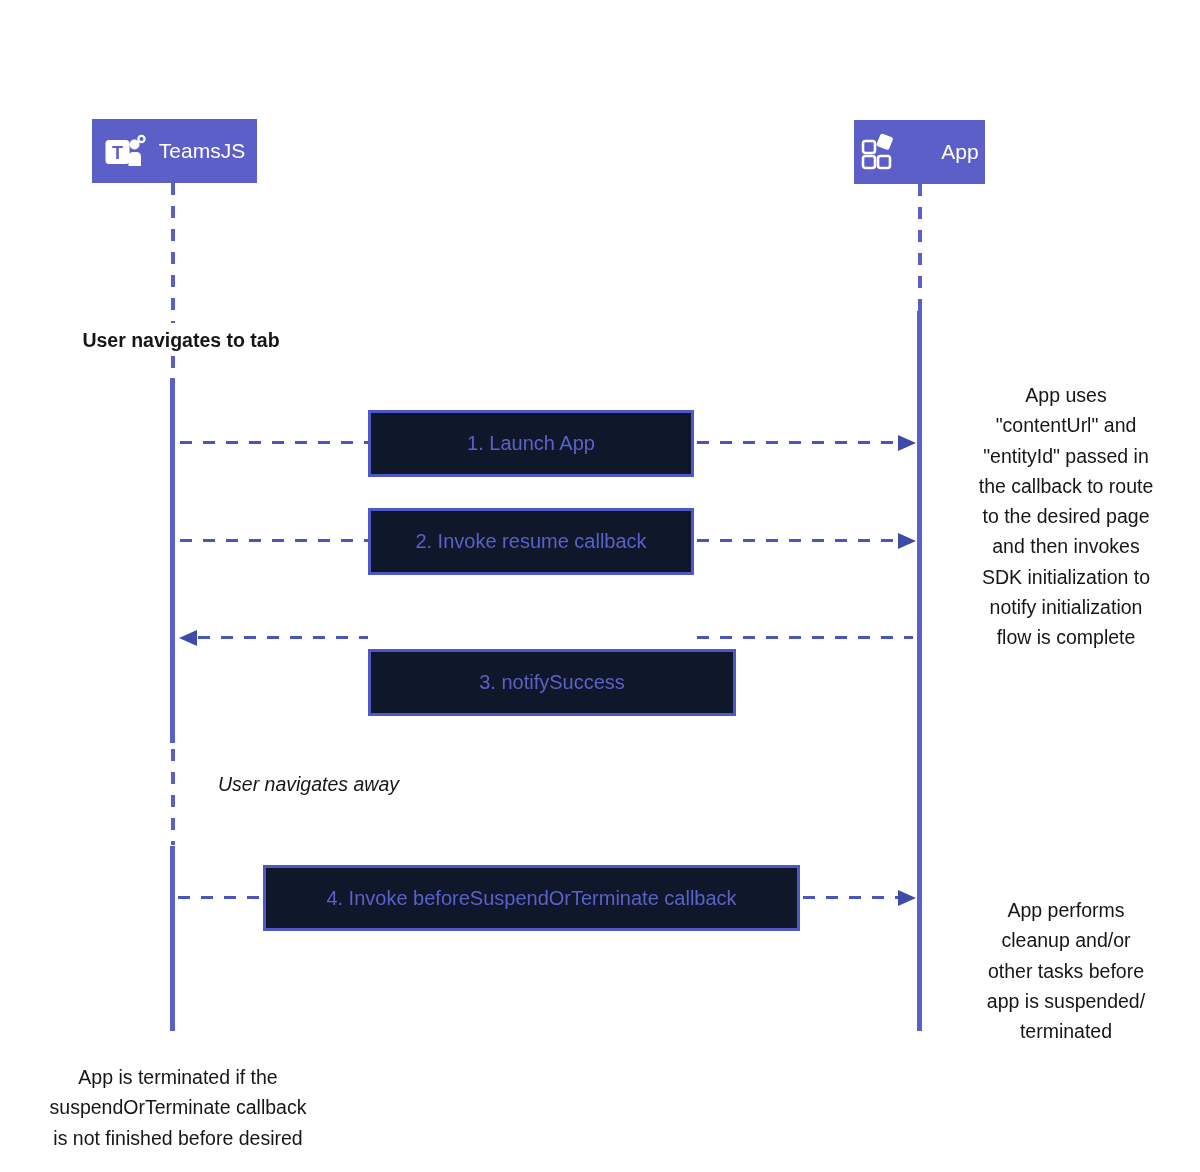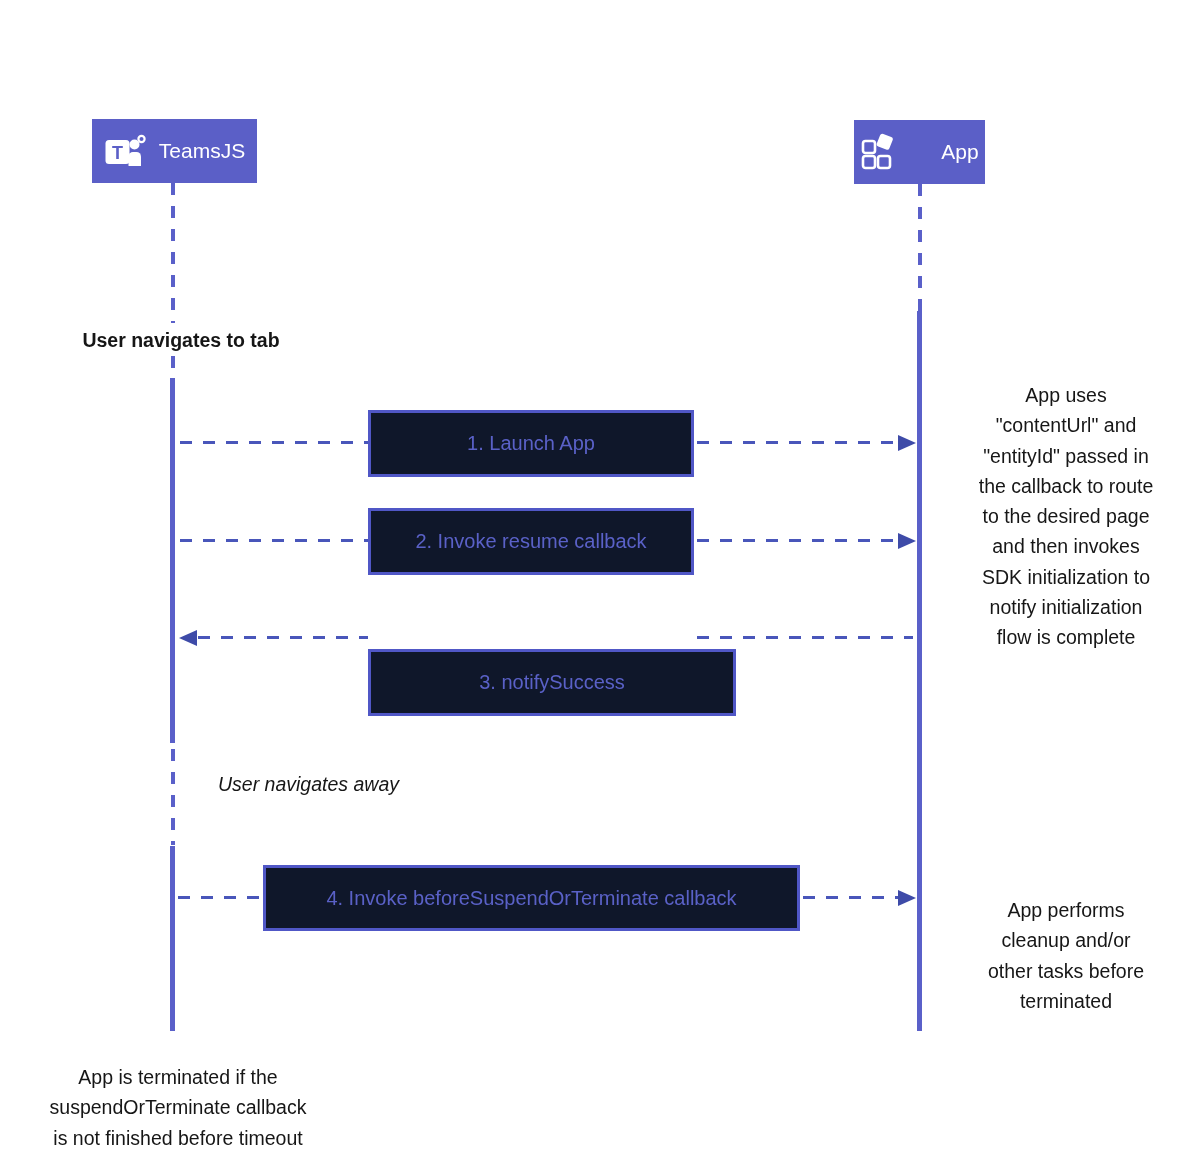--- a/index.html
+++ b/index.html
@@ -123,21 +123,22 @@
       <div>to the desired page</div>
       <div>and then invokes</div>
       <div>SDK initialization to</div>
       <div>notify initialization</div>
       <div>flow is complete</div>
     </div>
   <div class="note" style="left:944px;top:895px;width:244px;">
       <div>App performs</div>
       <div>cleanup and/or</div>
       <div>other tasks before</div>
+      <div>app is suspended/</div>
       <div>terminated</div>
     </div>
   <div class="note" style="left:6px;top:1062px;width:344px;">
       <div>App is terminated if the</div>
       <div>suspendOrTerminate callback</div>
-      <div>is not finished before timeout</div>
+      <div>is not finished before desired</div>
     </div>
 
 </div>
 
 </body></html>

